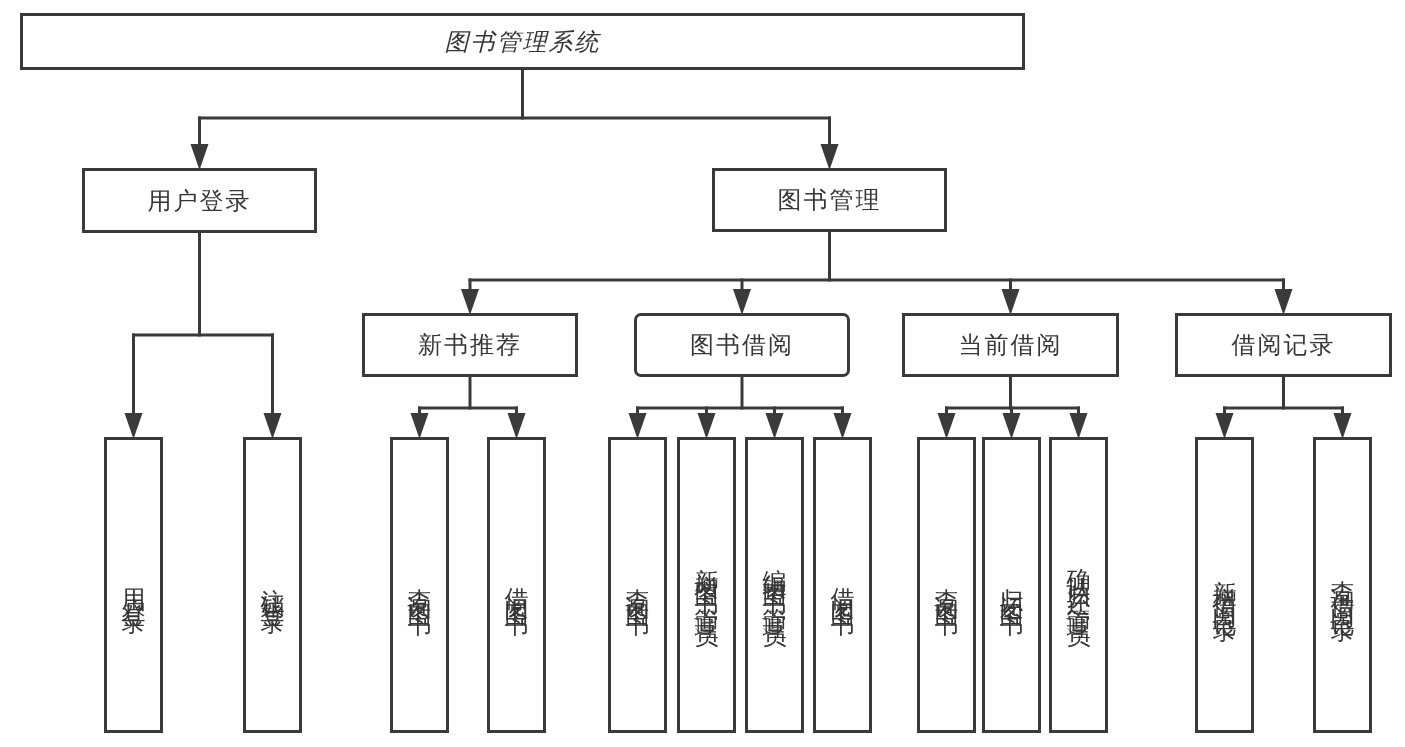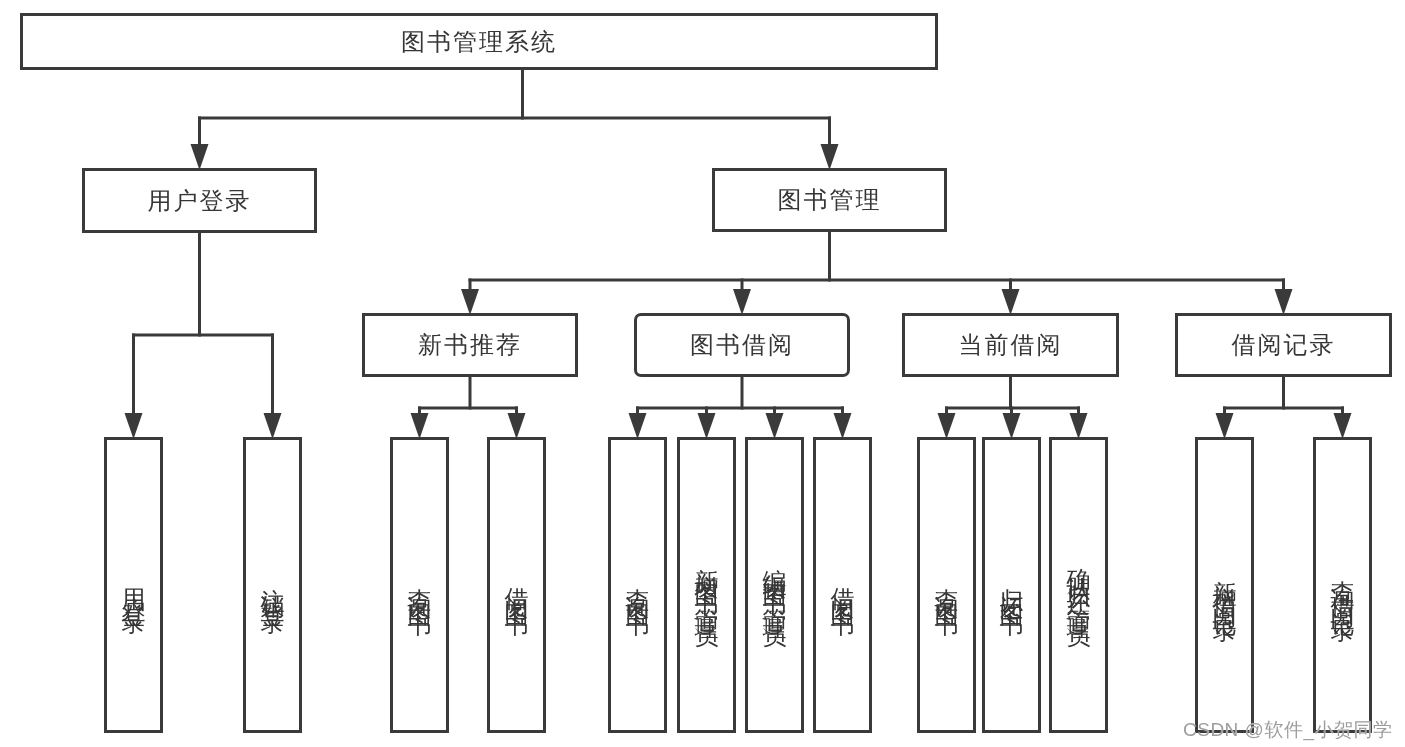--- a/index.html
+++ b/index.html
@@ -114,21 +114,21 @@
       <line x1="1078.5" y1="408" x2="1078.5" y2="419" stroke="#3a3a3a" stroke-width="3" stroke-linecap="square"></line>
       <polygon points="1069.5,413 1087.5,413 1078.5,439" fill="#3a3a3a"></polygon>
       <line x1="1283.5" y1="377" x2="1283.5" y2="408" stroke="#3a3a3a" stroke-width="3" stroke-linecap="square"></line>
       <line x1="1224.5" y1="408" x2="1342.5" y2="408" stroke="#3a3a3a" stroke-width="3" stroke-linecap="square"></line>
       <line x1="1224.5" y1="408" x2="1224.5" y2="419" stroke="#3a3a3a" stroke-width="3" stroke-linecap="square"></line>
       <polygon points="1215.5,413 1233.5,413 1224.5,439" fill="#3a3a3a"></polygon>
       <line x1="1342.5" y1="408" x2="1342.5" y2="419" stroke="#3a3a3a" stroke-width="3" stroke-linecap="square"></line>
       <polygon points="1333.5,413 1351.5,413 1342.5,439" fill="#3a3a3a"></polygon>
     </svg>
   <div id="nodes">
-      <div class="node horizontal" style="left: 20px; top: 13px; width: 918px; height: 57px;">
+      <div class="node horizontal" style="left: 20px; top: 13px; width: 1005px; height: 57px; font-style: italic;">
         <span>图书管理系统</span>
       </div>
       <div class="node horizontal" style="left: 82px; top: 168px; width: 235px; height: 65px;">
         <span>用户登录</span>
       </div>
       <div class="node horizontal" style="left: 712px; top: 168px; width: 235px; height: 64px;">
         <span>图书管理</span>
       </div>
       <div class="node horizontal" style="left: 362px; top: 313px; width: 216px; height: 64px; font-family: Liberation Serif, serif;">
         <span>新书推荐</span>
@@ -175,14 +175,13 @@
       <div class="node vertical" style="left: 1049px; top: 437px; width: 59px; height: 296px;">
         <span>确认归还（管理员）</span>
       </div>
       <div class="node vertical" style="left: 1195px; top: 437px; width: 59px; height: 296px;">
         <span>新增借阅记录</span>
       </div>
       <div class="node vertical" style="left: 1313px; top: 437px; width: 59px; height: 296px;">
         <span>查询借阅记录</span>
       </div>
     </div>
-  <div class="watermark">CSDN @软件_小贺同学</div>
 </div>
 
 </body></html>

